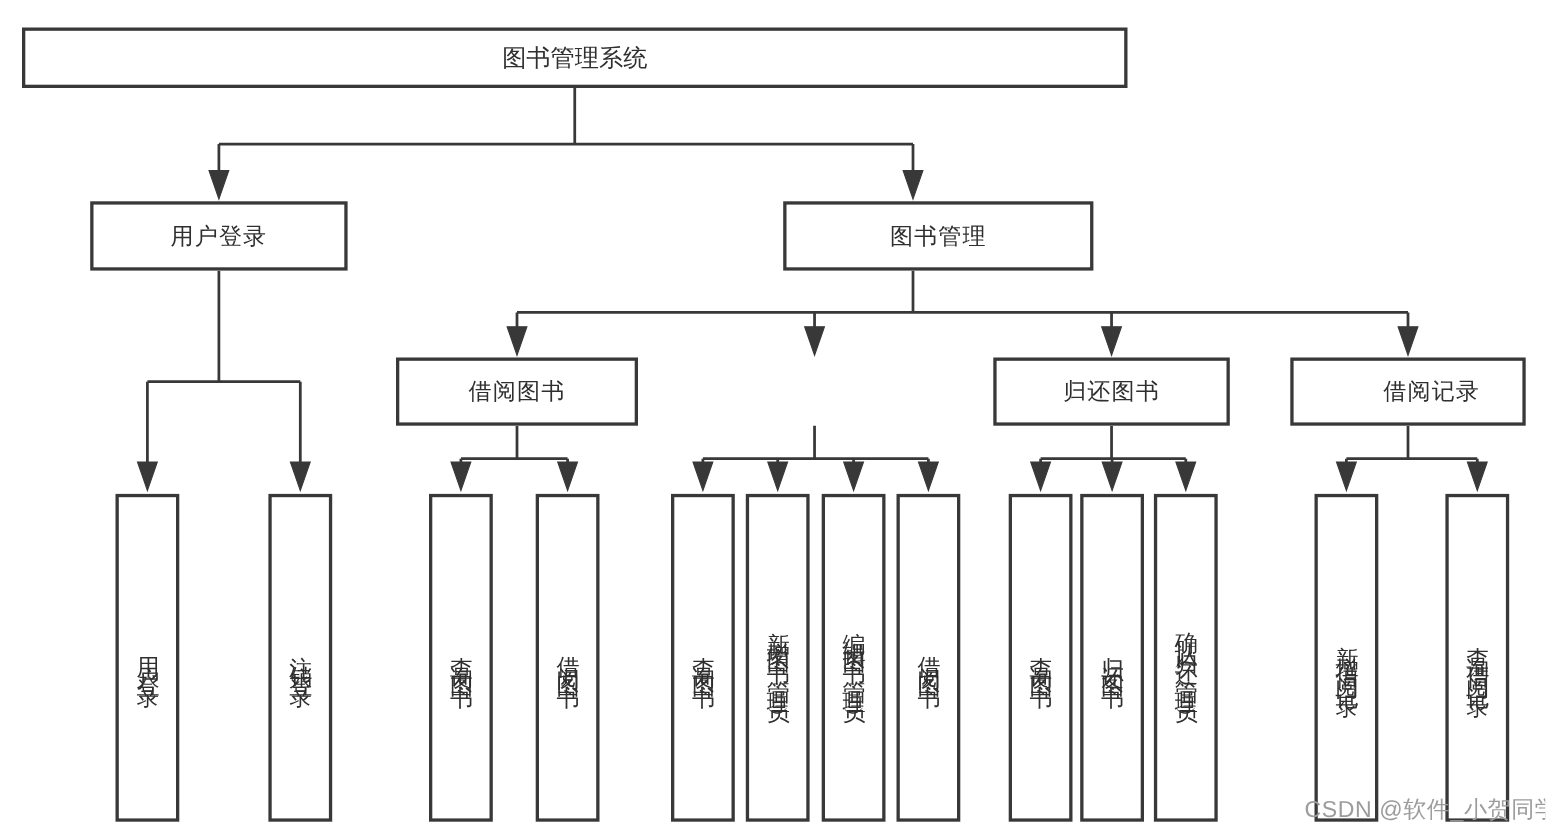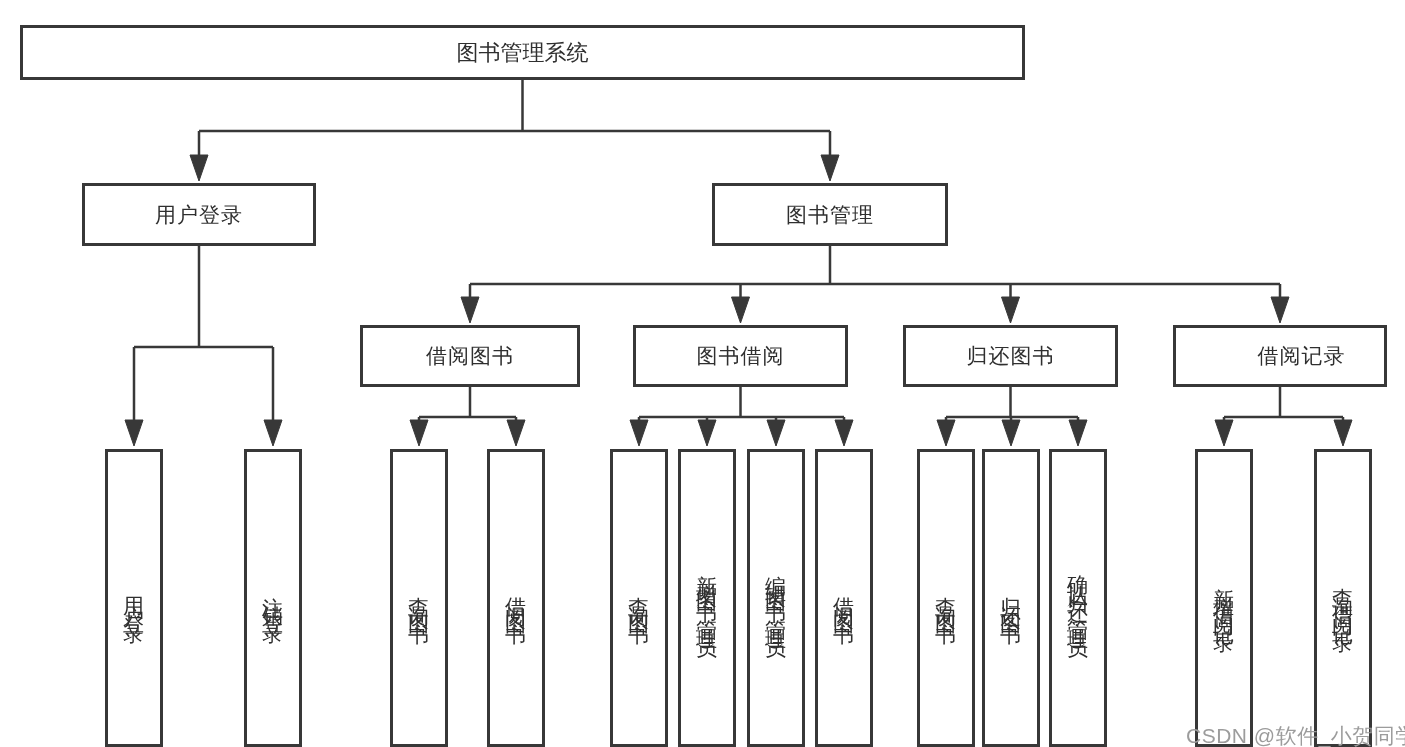--- a/index.html
+++ b/index.html
@@ -87,29 +87,26 @@
     </g>
   </svg>
 
   <div class="node root-node" style="left:20px;top:13px;width:1005px;height:55px;">
     <span class="lbl">图书管理系统</span>
   </div>
 
   <div class="node h-node" style="left:82px;top:171px;width:234px;height:63px;">
     <span class="lbl">用户登录</span>
   </div>
-  <div class="node h-node" style="left:712px;top:171px;width:236px;height:63px;">
+  <div class="node h-node" style="left:712px;top:171px;width:282px;height:63px;">
     <span class="lbl">图书管理</span>
   </div>
 
   <div class="node h-node" style="left:360px;top:313px;width:220px;height:62px;">
     <span class="lbl">借阅图书</span>
-  </div>
-  <div class="node h-node" style="left:633px;top:313px;width:215px;height:62px;">
-    <span class="lbl">图书借阅</span>
   </div>
   <div class="node h-node" style="left:903px;top:313px;width:215px;height:62px;">
     <span class="lbl">归还图书</span>
   </div>
   <div class="node h-node" style="left:1173px;top:313px;width:214px;height:62px;padding-left:43px;">
     <span class="lbl">借阅记录</span>
   </div>
 
   <div class="node leaf" style="left:105px;">
     <span class="lbl">用户登录</span>

